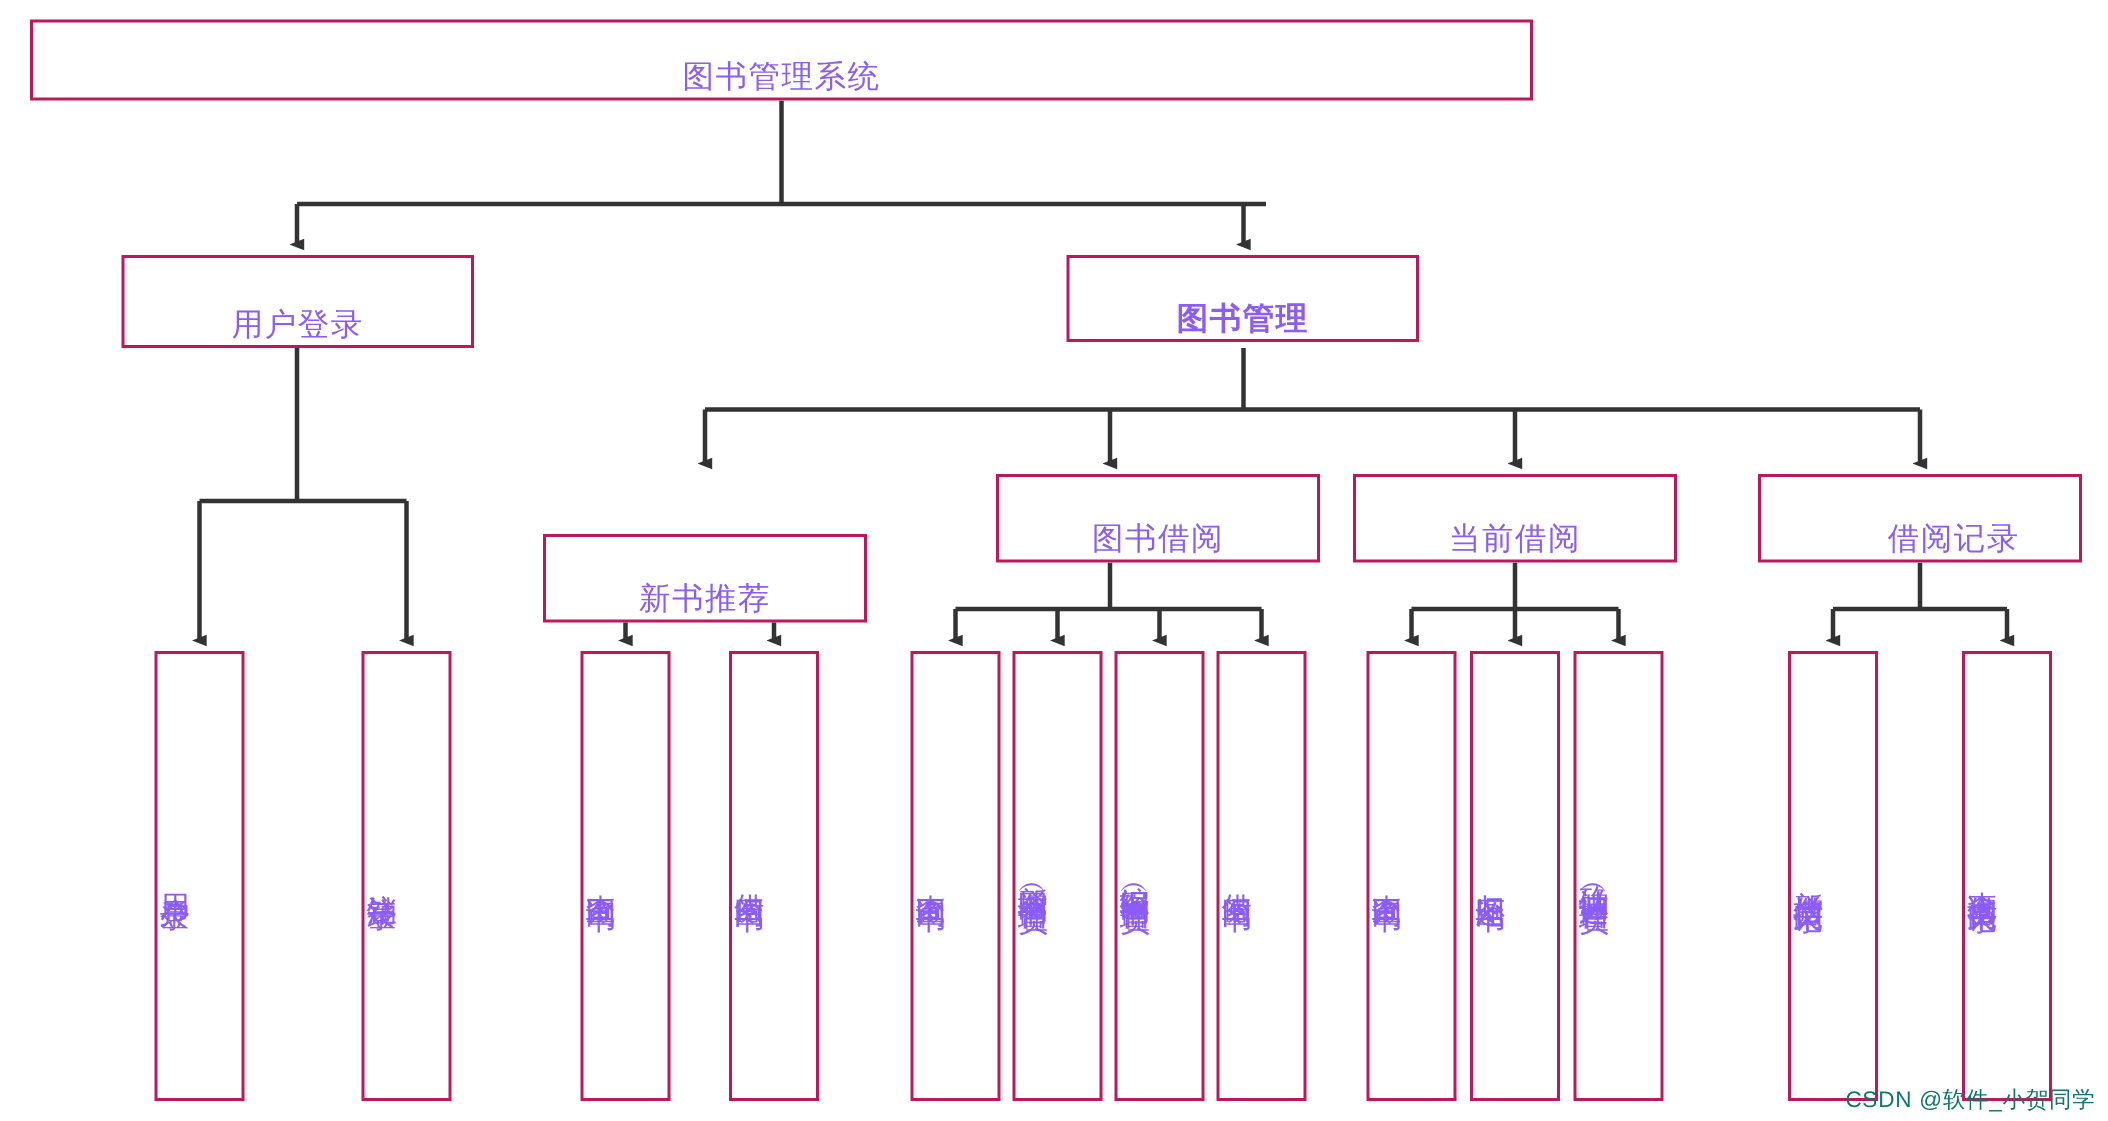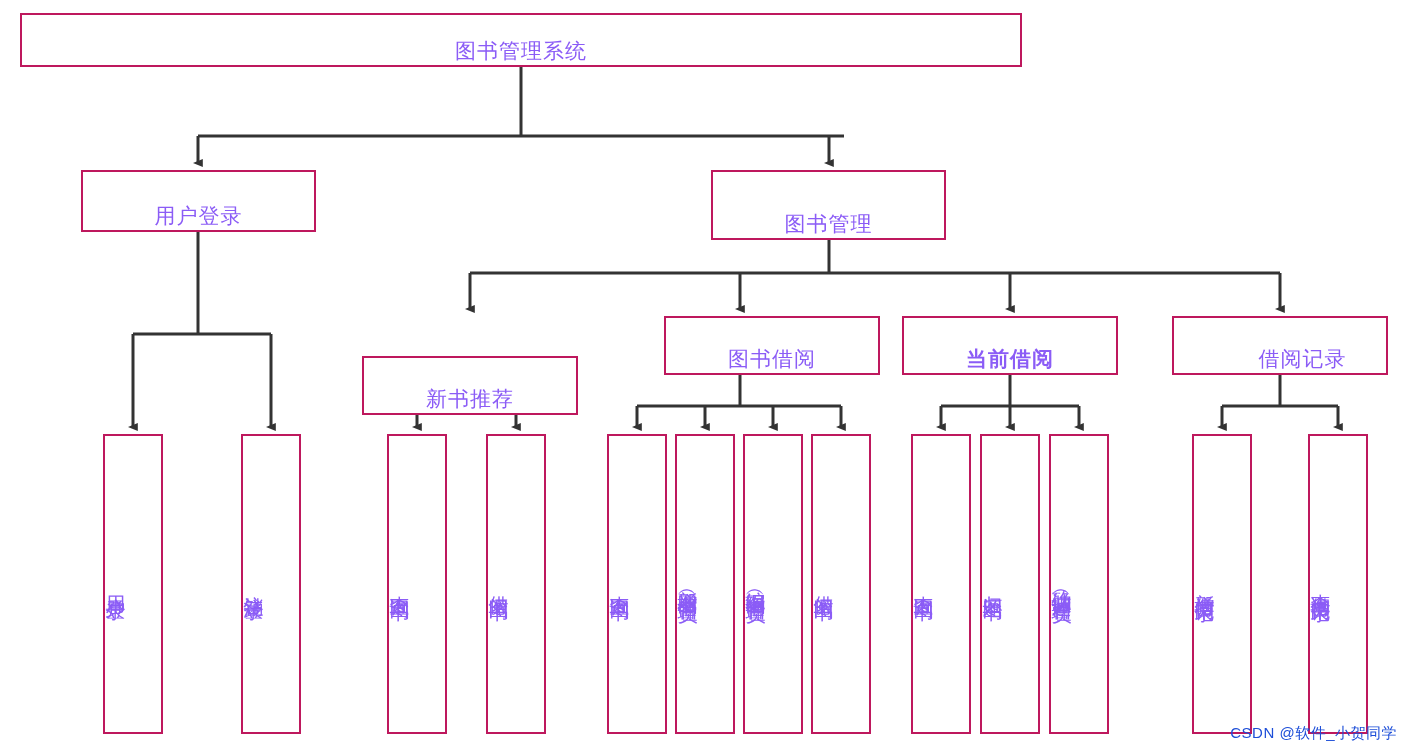--- a/index.html
+++ b/index.html
@@ -55,21 +55,21 @@
   }
   .vertical-label .node-label {
     writing-mode: vertical-rl;
     text-orientation: upright;
   }
   .watermark {
     position: absolute;
     right: 8px;
     bottom: 4px;
     font-size: 15px;
-    color: #1d4ed8;
+    color: #0f766e;
     letter-spacing: 0.5px;
     white-space: nowrap;
     user-select: none;
   }
 </style>
 </head>
 <body>
 
 <div id="diagram-root">
 
@@ -124,31 +124,31 @@
     </g>
   </svg>
 
   <div class="node-box horizontal-label" style="left:20px; top:13px; width:1002px; height:54px;">
     <span class="node-label">图书管理系统</span>
   </div>
 
   <div class="node-box horizontal-label" style="left:81px; top:170px; width:235px; height:62px;">
     <span class="node-label">用户登录</span>
   </div>
-  <div class="node-box horizontal-label" style="left:711px; top:170px; width:235px; height:70px;">
+  <div class="node-box horizontal-label" style="left:711px; top:170px; width:235px; height:58px;font-weight:bold;">
     <span class="node-label">图书管理</span>
   </div>
 
   <div class="node-box horizontal-label" style="left:362px; top:316px; width:216px; height:59px;margin-top:40px;">
     <span class="node-label">新书推荐</span>
   </div>
   <div class="node-box horizontal-label" style="left:664px; top:316px; width:216px; height:59px;">
     <span class="node-label">图书借阅</span>
   </div>
-  <div class="node-box horizontal-label" style="left:902px; top:316px; width:216px; height:59px;font-weight:bold;">
+  <div class="node-box horizontal-label" style="left:902px; top:316px; width:216px; height:59px;">
     <span class="node-label">当前借阅</span>
   </div>
   <div class="node-box horizontal-label" style="left:1172px; top:316px; width:216px; height:59px;padding-left:45px;">
     <span class="node-label">借阅记录</span>
   </div>
 
   <div class="node-box vertical-label" style="left:103px; top:434px; width:60px; height:300px;">
     <span class="node-label">用户登录</span>
   </div>
   <div class="node-box vertical-label" style="left:241px; top:434px; width:60px; height:300px;">

